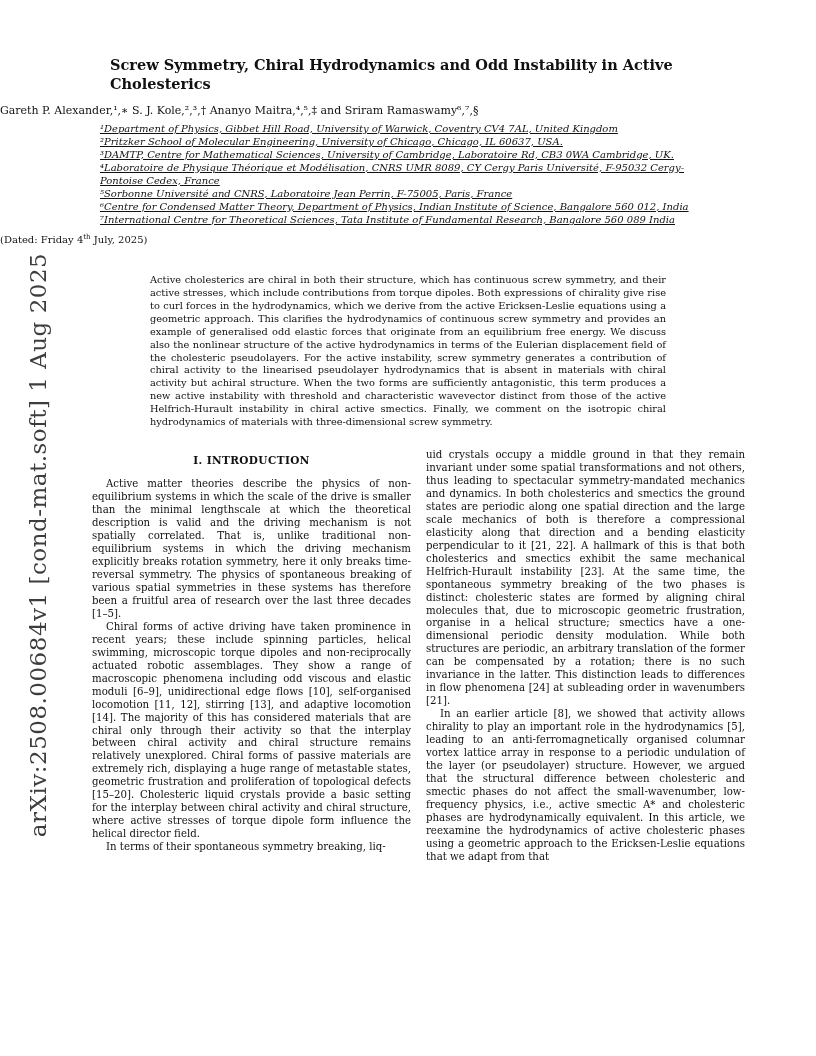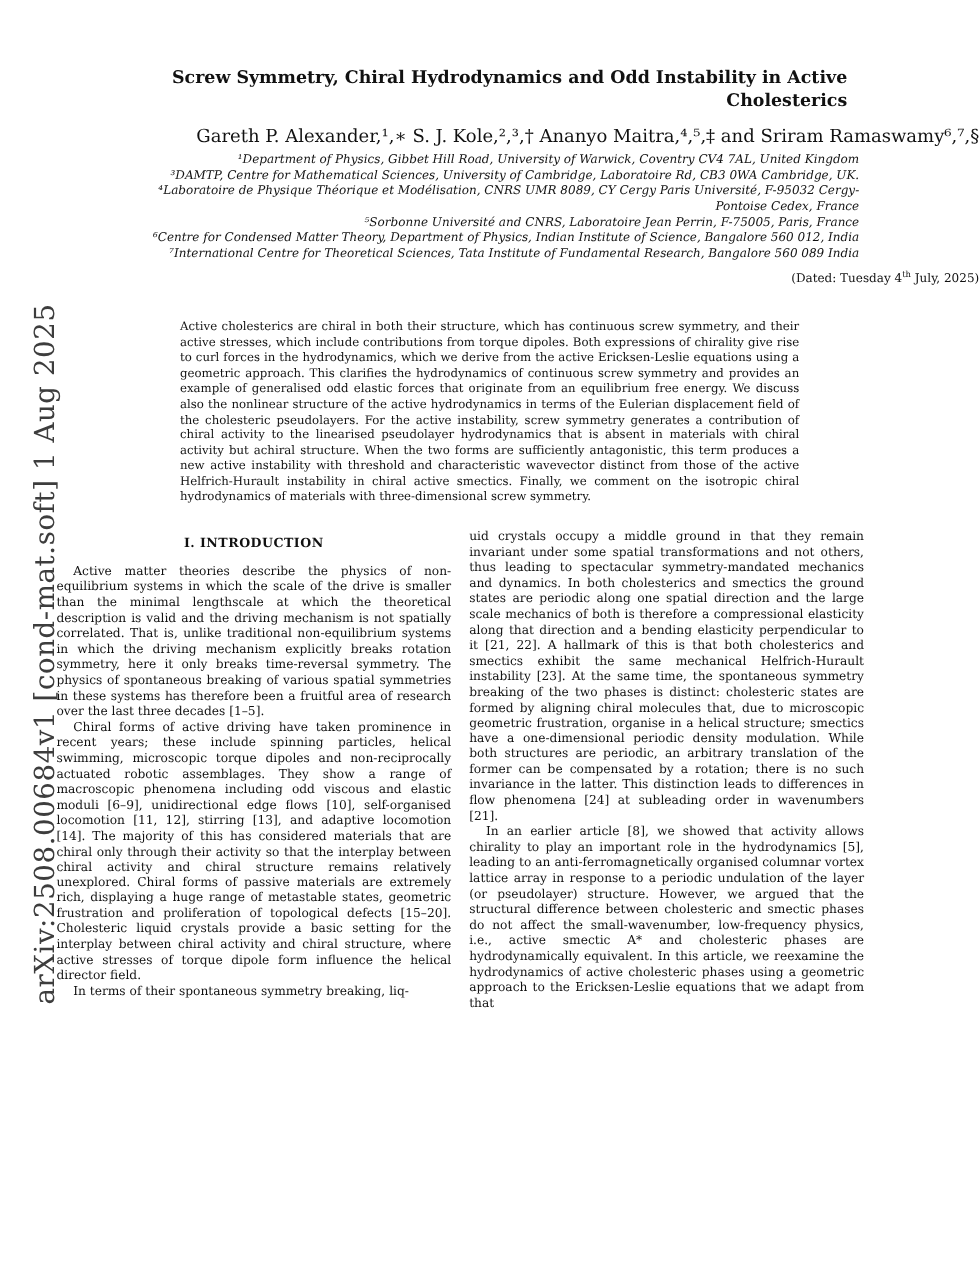--- a/index.html
+++ b/index.html
@@ -16,47 +16,47 @@
     position: absolute;
     left: 38px;
     top: 545px;
     transform: translate(-50%, -50%) rotate(-90deg);
     white-space: nowrap;
     font-size: 23px;
     color: #3d3d3d;
     letter-spacing: 0.5px;
     font-family: "DejaVu Serif", "Liberation Serif", serif;
   }
-  .header { padding-top: 56px; text-align: right; }
+  .header { padding-top: 56px; text-align: left; }
   .title {
     font-size: 14.5px;
     font-weight: bold;
     margin: 0 110px;
     line-height: 1.3;
   }
-  .authors { font-size: 15px; margin-top: 10px; padding-left: 24px; }
-  .affiliations { margin-top: 5px; }
+  .authors { font-size: 11px; margin-top: 10px; }
+  .affiliations { margin-top: 5px; text-decoration: underline; }
   .affiliation {
     font-style: italic;
     font-size: 10px;
     line-height: 1.3;
     margin: 0 100px;
   }
   .date { font-size: 10px; margin-top: 7px; }
   .date sup { font-size: 7px; }
   .abstract {
     margin: 29px 150px 0 150px;
     text-align: justify;
     font-size: 9.8px;
     line-height: 1.32;
   }
   .columns {
     display: flex;
     gap: 15px;
-    margin: 20px 71px 0 47px;
+    margin: 20px 71px 0 92px;
   }
   .col {
     width: 329px;
     font-size: 10.2px;
     line-height: 1.27;
     text-align: justify;
   }
   .section-heading {
     text-align: center;
     font-weight: bold;
@@ -72,27 +72,28 @@
 
 <div class="page">
 
   <div class="watermark">arXiv:2508.00684v1  [cond-mat.soft]  1 Aug 2025</div>
 
   <div class="header">
     <div class="title">Screw Symmetry, Chiral Hydrodynamics and Odd Instability in Active Cholesterics</div>
     <div class="authors">Gareth P. Alexander,¹,∗ S. J. Kole,²,³,† Ananyo Maitra,⁴,⁵,‡ and Sriram Ramaswamy⁶,⁷,§</div>
     <div class="affiliations">
       <div class="affiliation">¹Department of Physics, Gibbet Hill Road, University of Warwick, Coventry CV4 7AL, United Kingdom</div>
+      <div class="affiliation">²Pritzker School of Molecular Engineering, University of Chicago, Chicago, IL 60637, USA.</div>
       <div class="affiliation">³DAMTP, Centre for Mathematical Sciences, University of Cambridge, Laboratoire Rd, CB3 0WA Cambridge, UK.</div>
       <div class="affiliation">⁴Laboratoire de Physique Théorique et Modélisation, CNRS UMR 8089, CY Cergy Paris Université, F-95032 Cergy-Pontoise Cedex, France</div>
       <div class="affiliation">⁵Sorbonne Université and CNRS, Laboratoire Jean Perrin, F-75005, Paris, France</div>
       <div class="affiliation">⁶Centre for Condensed Matter Theory, Department of Physics, Indian Institute of Science, Bangalore 560 012, India</div>
       <div class="affiliation">⁷International Centre for Theoretical Sciences, Tata Institute of Fundamental Research, Bangalore 560 089 India</div>
     </div>
-    <div class="date"><span>(Dated: Tuesday 4</span><sup>th</sup><span> July, 2025)</span></div>
+    <div class="date"><span>(Dated: Friday 4</span><sup>th</sup><span> July, 2025)</span></div>
   </div>
 
   <div class="abstract">Active cholesterics are chiral in both their structure, which has continuous screw symmetry, and their active stresses, which include contributions from torque dipoles. Both expressions of chirality give rise to curl forces in the hydrodynamics, which we derive from the active Ericksen-Leslie equations using a geometric approach. This clarifies the hydrodynamics of continuous screw symmetry and provides an example of generalised odd elastic forces that originate from an equilibrium free energy. We discuss also the nonlinear structure of the active hydrodynamics in terms of the Eulerian displacement field of the cholesteric pseudolayers. For the active instability, screw symmetry generates a contribution of chiral activity to the linearised pseudolayer hydrodynamics that is absent in materials with chiral activity but achiral structure. When the two forms are sufficiently antagonistic, this term produces a new active instability with threshold and characteristic wavevector distinct from those of the active Helfrich-Hurault instability in chiral active smectics. Finally, we comment on the isotropic chiral hydrodynamics of materials with three-dimensional screw symmetry.</div>
 
   <div class="columns">
     <div class="col">
       <div class="section-heading">I.   INTRODUCTION</div>
       <p class="indent">Active matter theories describe the physics of non-equilibrium systems in which the scale of the drive is smaller than the minimal lengthscale at which the theoretical description is valid and the driving mechanism is not spatially correlated. That is, unlike traditional non-equilibrium systems in which the driving mechanism explicitly breaks rotation symmetry, here it only breaks time-reversal symmetry. The physics of spontaneous breaking of various spatial symmetries in these systems has therefore been a fruitful area of research over the last three decades [1–5].</p>
       <p class="indent">Chiral forms of active driving have taken prominence in recent years; these include spinning particles, helical swimming, microscopic torque dipoles and non-reciprocally actuated robotic assemblages. They show a range of macroscopic phenomena including odd viscous and elastic moduli [6–9], unidirectional edge flows [10], self-organised locomotion [11, 12], stirring [13], and adaptive locomotion [14]. The majority of this has considered materials that are chiral only through their activity so that the interplay between chiral activity and chiral structure remains relatively unexplored. Chiral forms of passive materials are extremely rich, displaying a huge range of metastable states, geometric frustration and proliferation of topological defects [15–20]. Cholesteric liquid crystals provide a basic setting for the interplay between chiral activity and chiral structure, where active stresses of torque dipole form influence the helical director field.</p>
       <p class="indent">In terms of their spontaneous symmetry breaking, liq-</p>

